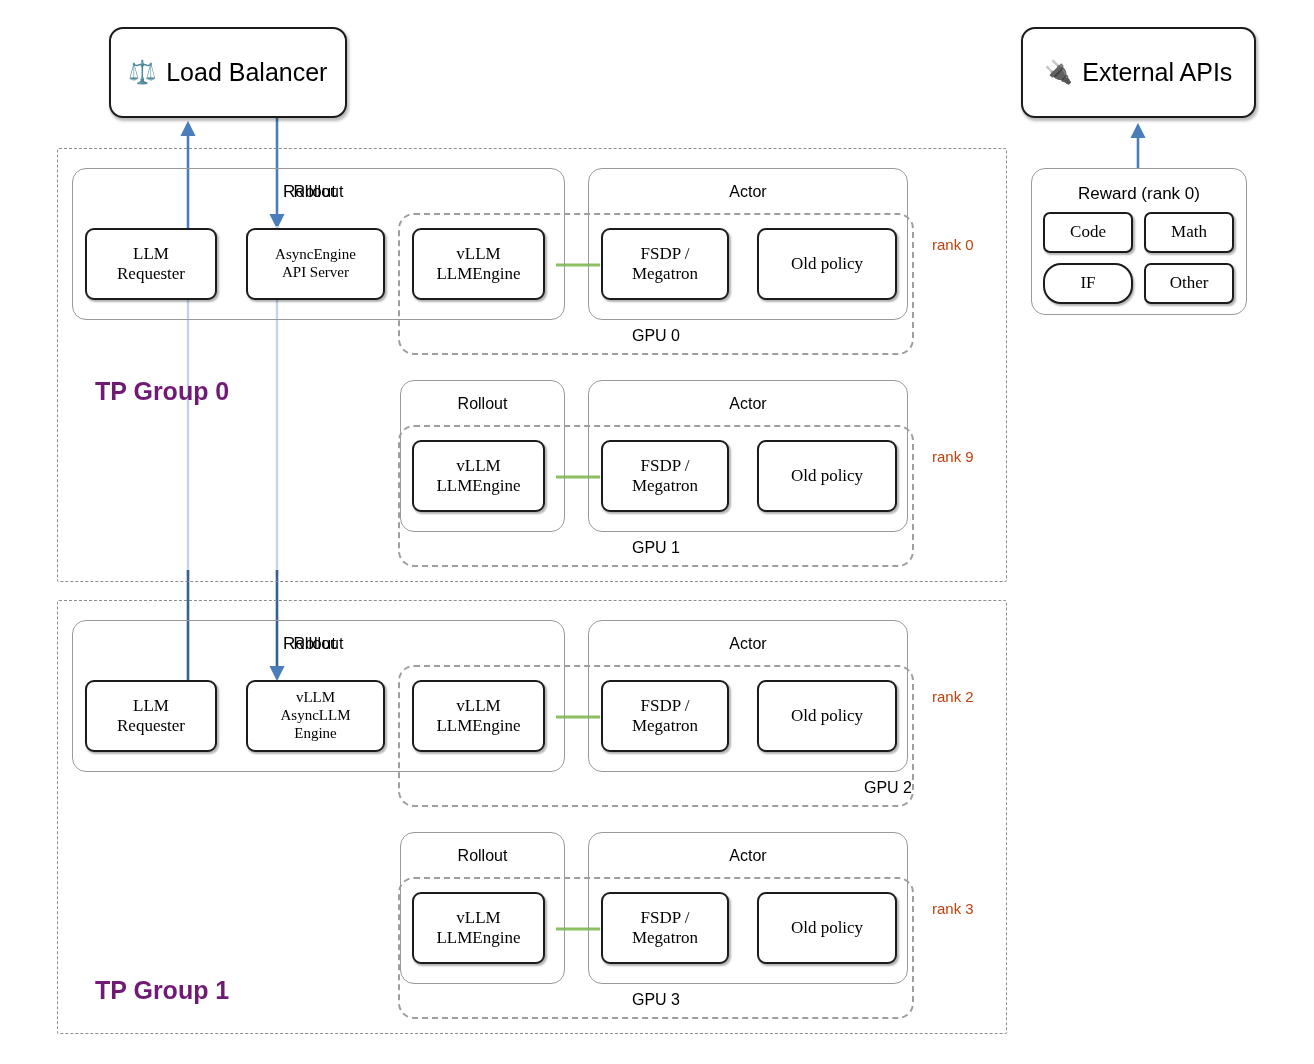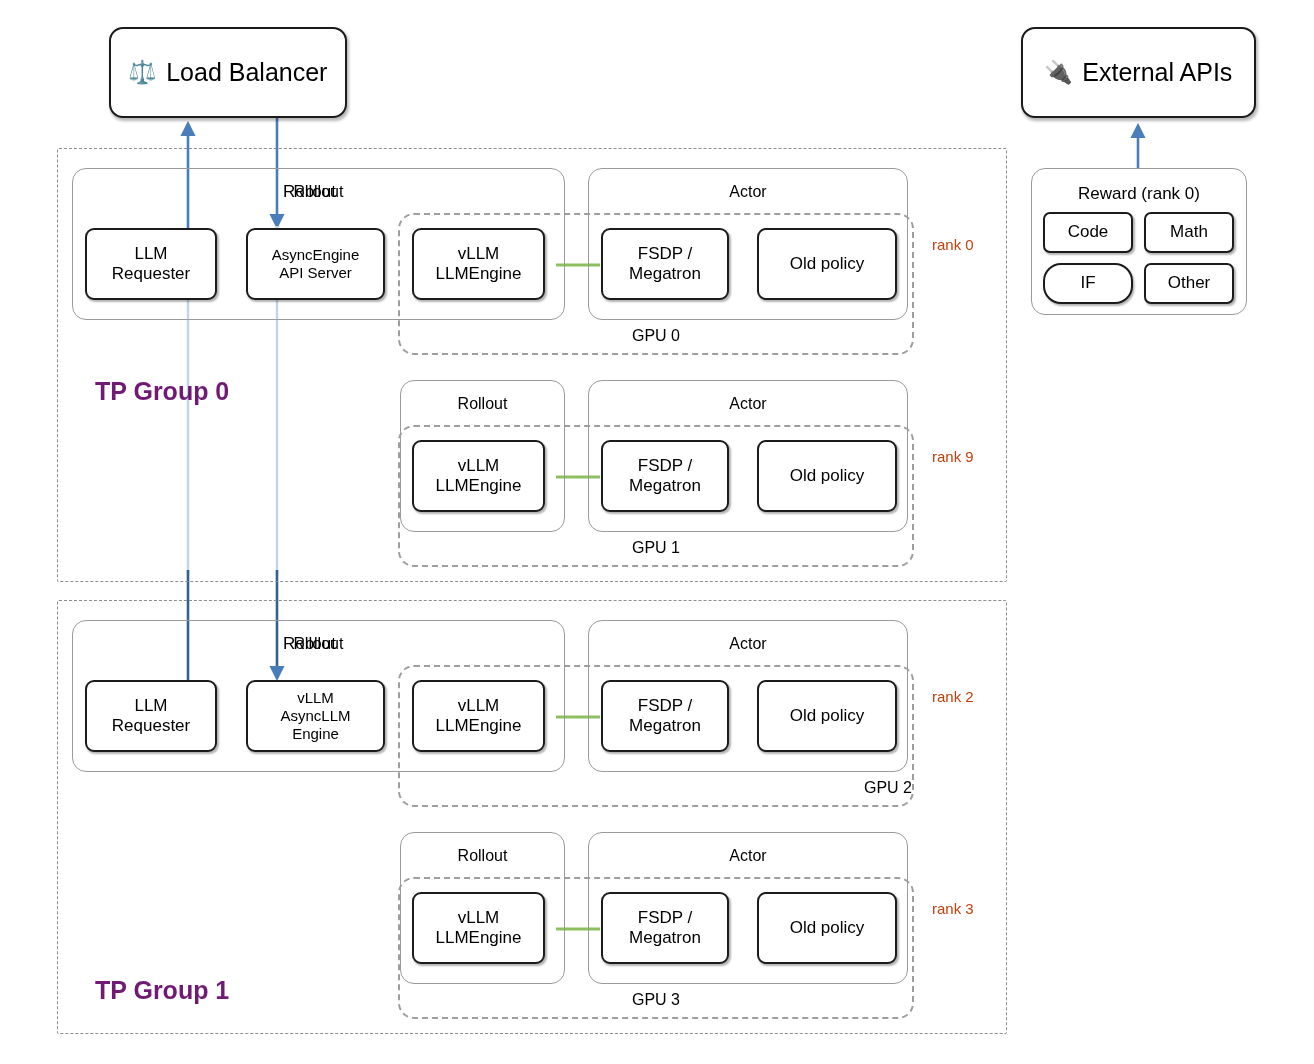--- a/index.html
+++ b/index.html
@@ -30,20 +30,21 @@
     display: flex;
     align-items: center;
     justify-content: center;
     text-align: center;
     line-height: 1.18;
     font-size: 17px;
     color: #000;
     box-shadow: 1.5px 2px 2px rgba(0,0,0,0.30);
     white-space: pre-line;
     padding: 2px 4px;
+    font-family: Liberation Serif, serif;
   }
 
   
   .titlecard {
     position: absolute;
     box-sizing: border-box;
     background: #ffffff;
     border: 2px solid #1b1b1b;
     border-radius: 14px;
     display: flex;

